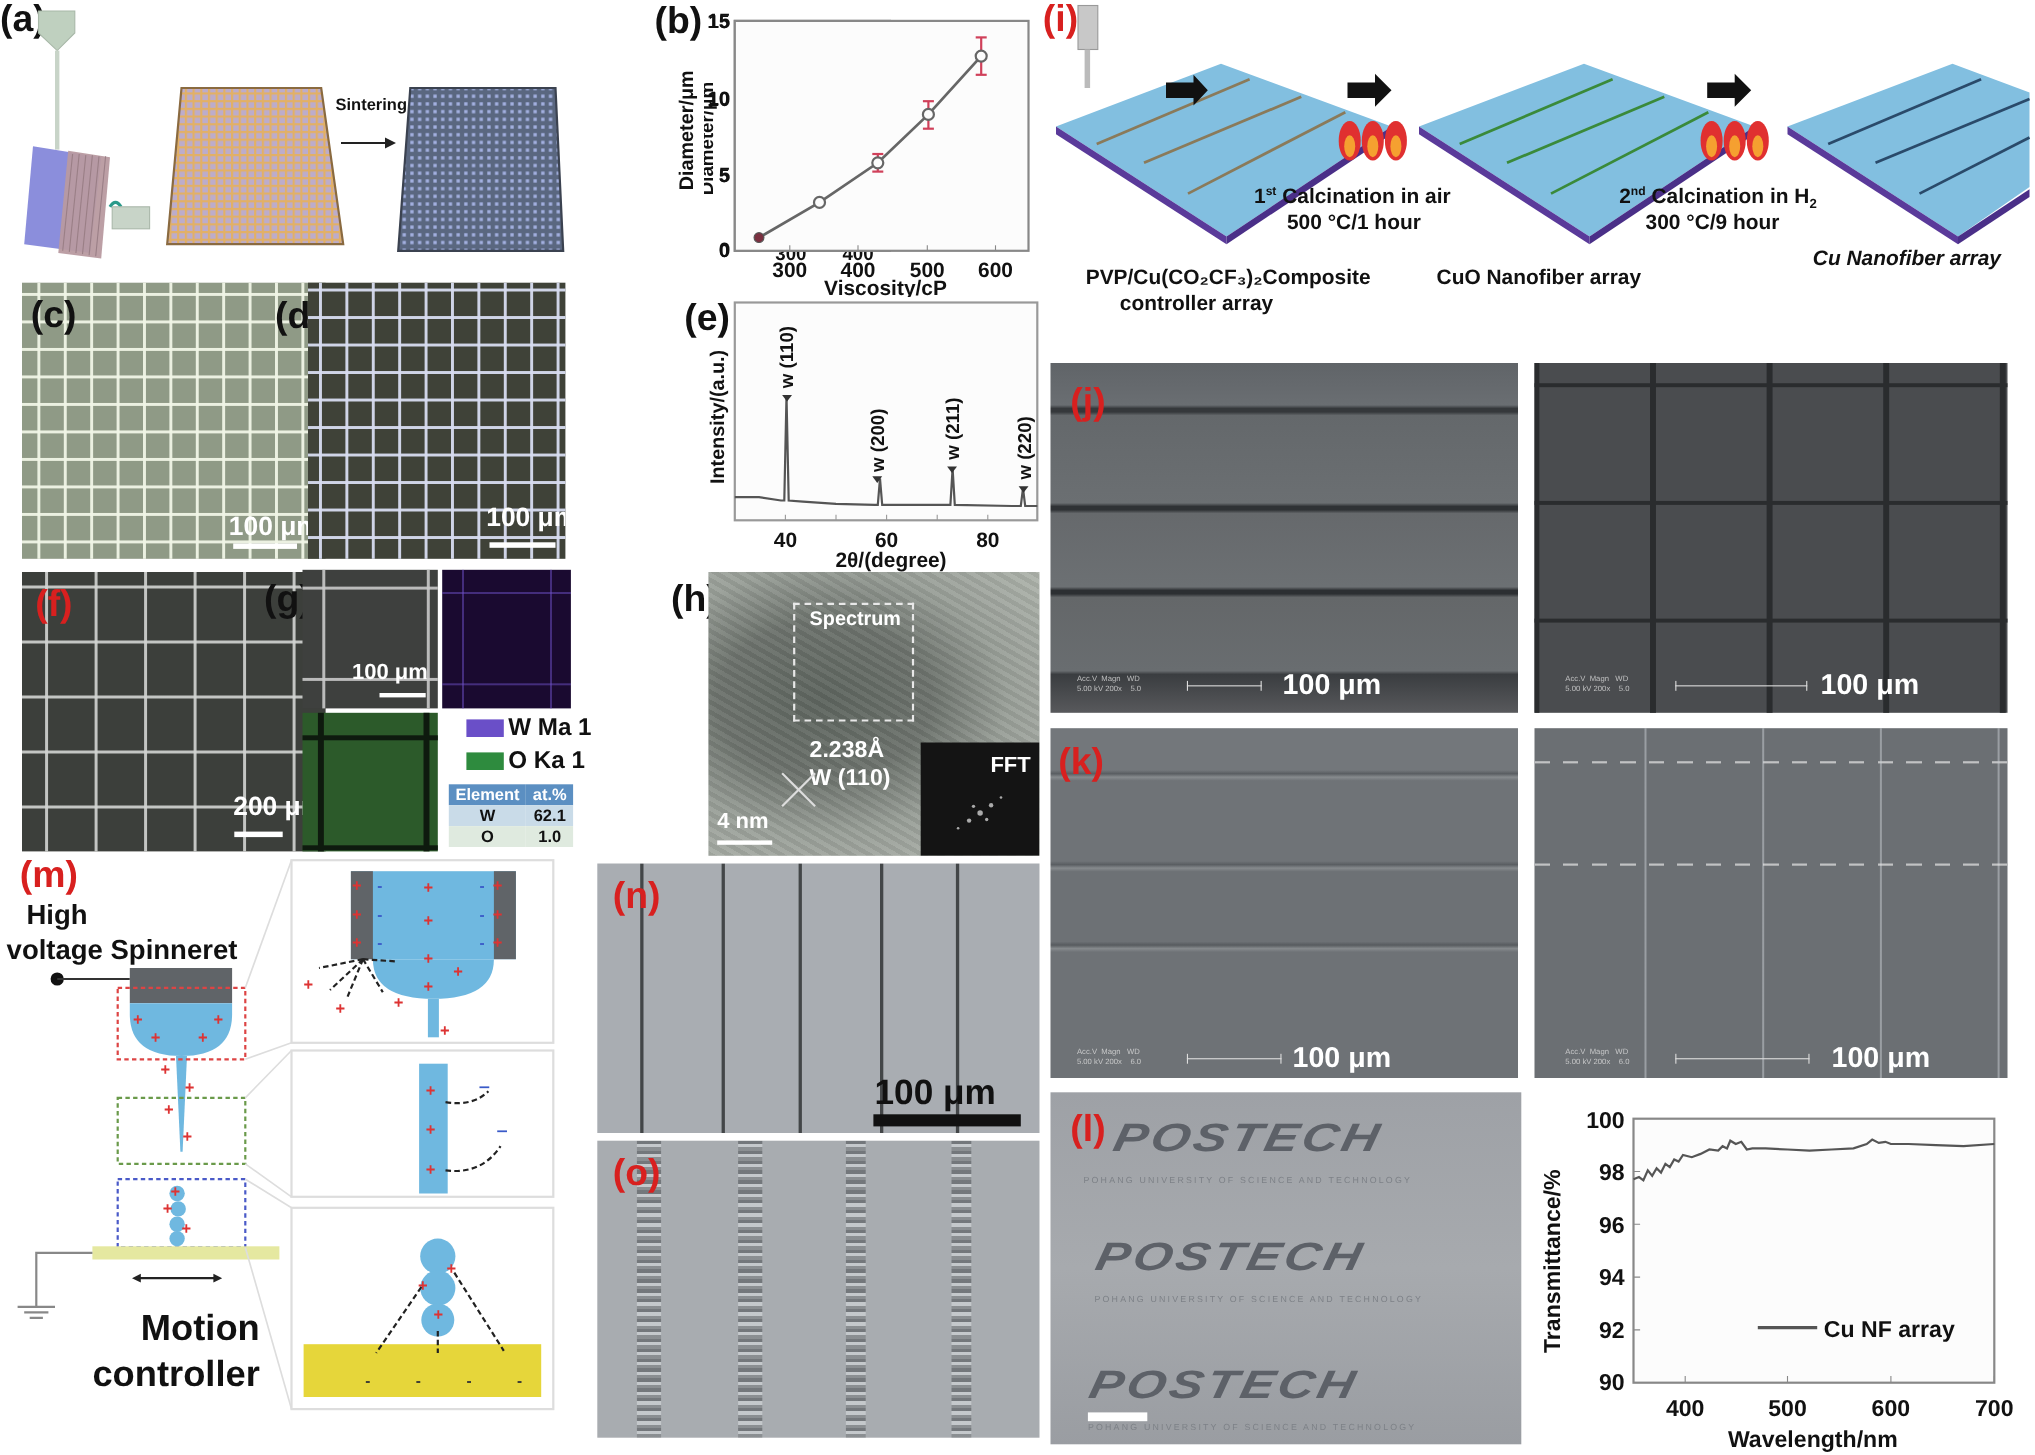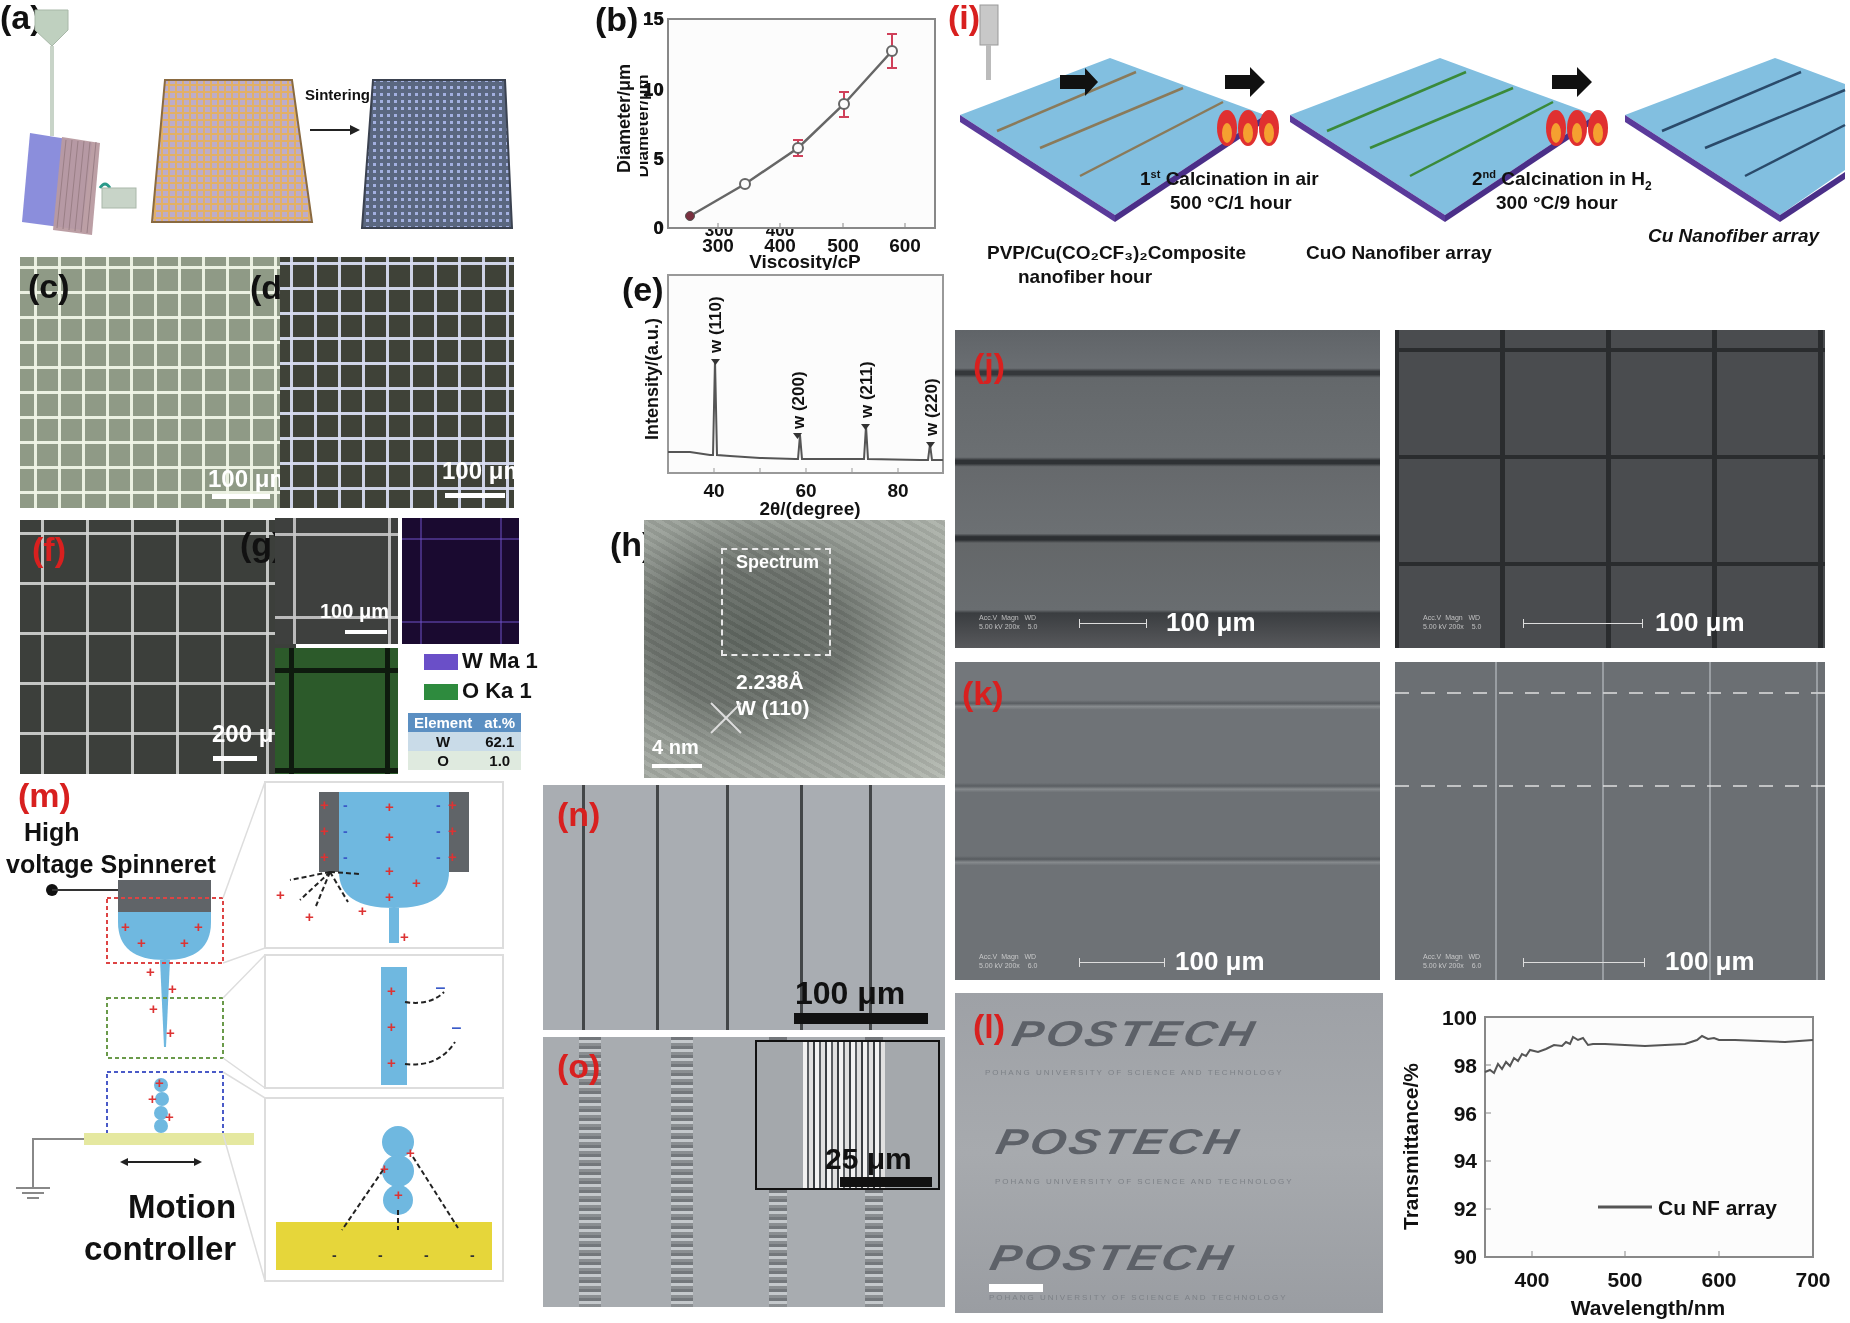--- a/index.html
+++ b/index.html
@@ -208,21 +208,21 @@
     <span>1</span><sup style="font-size:11px;">st</sup><span> Calcination in air</span>
   </div>
   <div class="txt" style="left:230px;top:192px;font-size:19px;">500 °C/1 hour</div>
 
   <div class="txt" style="left:532px;top:168px;font-size:19px;">
     <span>2</span><sup style="font-size:11px;">nd</sup><span> Calcination in H</span><sub style="font-size:12px;">2</sub>
   </div>
   <div class="txt" style="left:556px;top:192px;font-size:19px;">300 °C/9 hour</div>
 
   <div class="txt" style="left:18px;top:242px;font-size:19px;margin-left:29px;">PVP/Cu(CO₂CF₃)₂Composite</div>
-  <div class="txt" style="left:78px;top:266px;font-size:19px;">nanofiber hour</div>
+  <div class="txt" style="left:78px;top:266px;font-size:19px;">controller array</div>
   <div class="txt" style="left:366px;top:242px;font-size:19px;">CuO Nanofiber array</div>
   <div class="txt" style="left:708px;top:225px;font-size:19px;font-style:italic;">Cu Nanofiber array</div>
 </div>
 
 <div class="micro" style="left:20px;top:257px;width:276px;height:251px;background-color:#8f9a86;background-image:linear-gradient(90deg, rgba(240,245,230,0.95) 3px, transparent 3px),linear-gradient(0deg, rgba(240,245,230,0.95) 3px, transparent 3px);background-size:24px 25px;background-position:14px 12px;">
   <div class="lbl black" style="left:8px;top:12px;">(c)</div>
   <div class="scaletxt" style="left:188px;top:208px;">100 μm</div>
   <div class="scalebar" style="left:192px;top:237px;width:58px;"></div>
 </div>
 
@@ -306,20 +306,34 @@
   <div class="abs" style="left:77px;top:28px;width:110px;height:108px;border:2px dashed #e8e8e8;"></div>
   <div class="txt" style="left:92px;top:32px;font-size:18px;color:#fff;">Spectrum</div>
   <div class="txt" style="left:92px;top:150px;font-size:21px;color:#fff;">2.238Å</div>
   <div class="txt" style="left:92px;top:176px;font-size:21px;color:#fff;">W (110)</div>
   <svg class="abs" style="left:62px;top:178px;" width="40" height="40">
       <line x1="5" y1="5" x2="35" y2="35" stroke="#ddd" stroke-width="2"></line>
       <line x1="35" y1="5" x2="5" y2="35" stroke="#ddd" stroke-width="2"></line>
     </svg>
   <div class="txt" style="left:8px;top:216px;font-size:20px;color:#fff;">4 nm</div>
   <div class="scalebar" style="left:8px;top:244px;width:50px;height:4px;"></div>
+  <div class="abs" style="left:193px;top:155px;width:108px;height:103px;background:#141414;">
+    <div class="txt" style="right:8px;top:10px;font-size:20px;color:#fff;">FFT</div>
+    <svg class="abs" style="left:0;top:0;" width="108" height="103">
+      <g fill="#aaa">
+          <circle cx="54" cy="64" r="2.5"></circle>
+          <circle cx="64" cy="57" r="2"></circle>
+          <circle cx="44" cy="71" r="2"></circle>
+          <circle cx="48" cy="58" r="1.5"></circle>
+          <circle cx="60" cy="70" r="1.5"></circle>
+          <circle cx="34" cy="78" r="1.2"></circle>
+          <circle cx="73" cy="50" r="1.2"></circle>
+        </g>
+    </svg>
+  </div>
 </div>
 
 <div class="micro" style="left:955px;top:330px;width:425px;height:318px;background:linear-gradient(180deg,#606468 0%,#6a6e72 12%,#35383b 13%,#35383b 14%,#64686b 15%,#6b6f72 40%,#2f3235 41%,#2f3235 42%,#66696c 43%,#6c7073 64%,#2c2f32 65%,#2c2f32 66%,#646769 67%,#696d70 88%,#3a3d40 89%,#58595c 100%);">
   <div class="lbl red" style="left:18px;top:18px;">(j)</div>
   <div class="semmeta" style="left:24px;top:283px;">Acc.V  Magn   WD
 5.00 kV 200x    5.0</div>
   <div class="semscale" style="left:124px;top:293px;width:68px;"></div>
   <div class="scaletxt" style="left:211px;top:277px;font-size:26px;">100 μm</div>
 </div>
 <div class="micro" style="left:1395px;top:330px;width:430px;height:318px;background-color:#4a4c4f;background-image:linear-gradient(90deg, #2a2c2e 5px, transparent 5px),linear-gradient(0deg, #2a2c2e 4px, transparent 4px);background-size:106px 107px;background-position:105px 22px;">
@@ -533,18 +547,13 @@
   <div class="txt" style="left:252px;top:190px;font-size:32px;color:#111;">100 μm</div>
   <div class="abs" style="left:251px;top:228px;width:134px;height:11px;background:#111;"></div>
 </div>
 
 <div class="micro" style="left:543px;top:1037px;width:402px;height:270px;background:#a8acb0;">
   <div class="abs" style="left:36px;top:0;width:22px;height:270px;background:repeating-linear-gradient(180deg,#6a6e72 0 3px,#c9cdd0 3px 6px,#85898c 6px 9px);opacity:0.85;"></div>
   <div class="abs" style="left:128px;top:0;width:22px;height:270px;background:repeating-linear-gradient(180deg,#6a6e72 0 3px,#c9cdd0 3px 6px,#85898c 6px 9px);opacity:0.85;"></div>
   <div class="abs" style="left:226px;top:0;width:18px;height:270px;background:repeating-linear-gradient(180deg,#6a6e72 0 3px,#c9cdd0 3px 6px,#85898c 6px 9px);opacity:0.85;"></div>
   <div class="abs" style="left:322px;top:0;width:18px;height:270px;background:repeating-linear-gradient(180deg,#6a6e72 0 3px,#c9cdd0 3px 6px,#85898c 6px 9px);opacity:0.85;"></div>
   <div class="lbl red" style="left:14px;top:12px;">(o)</div>
-  <div class="abs" style="left:212px;top:3px;width:185px;height:150px;background:#a4a8ac;border:2px solid #111;overflow:hidden;">
-    <div class="abs" style="left:46px;top:0;width:82px;height:150px;background:repeating-linear-gradient(90deg,#f2f2f2 0 4px,#5a5e62 4px 6px,#e0e0e0 6px 10px,#3a3e42 10px 12px);"></div>
-    <div class="txt" style="left:68px;top:100px;font-size:30px;color:#111;">25 μm</div>
-    <div class="abs" style="left:83px;top:135px;width:92px;height:10px;background:#111;"></div>
-  </div>
 </div>
 
 </body></html>

